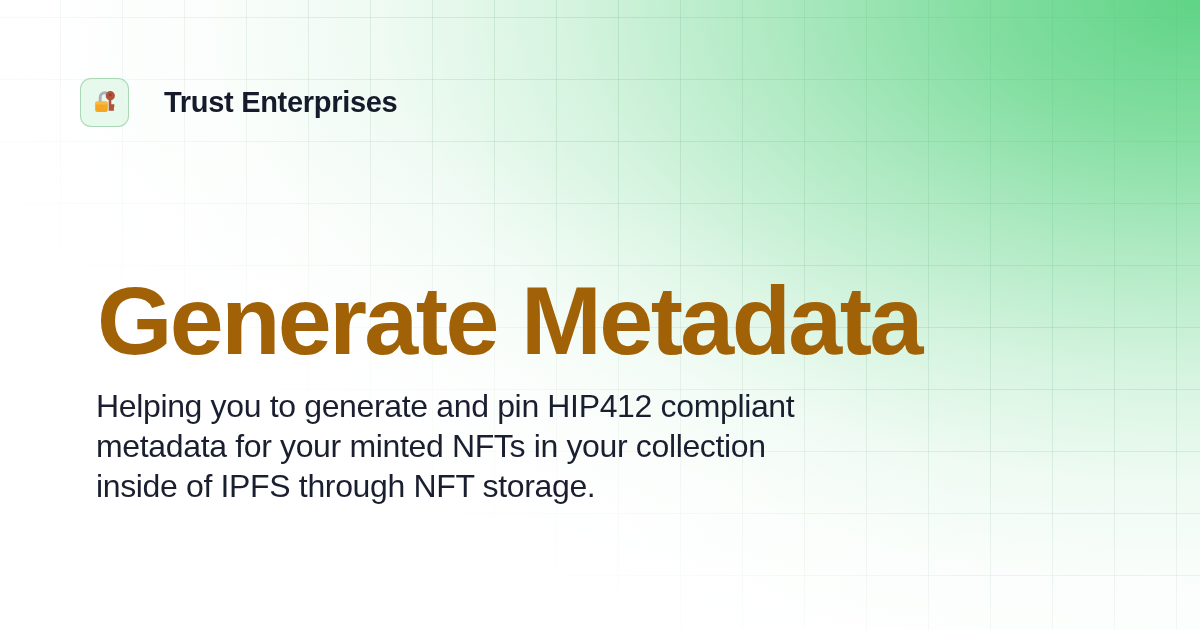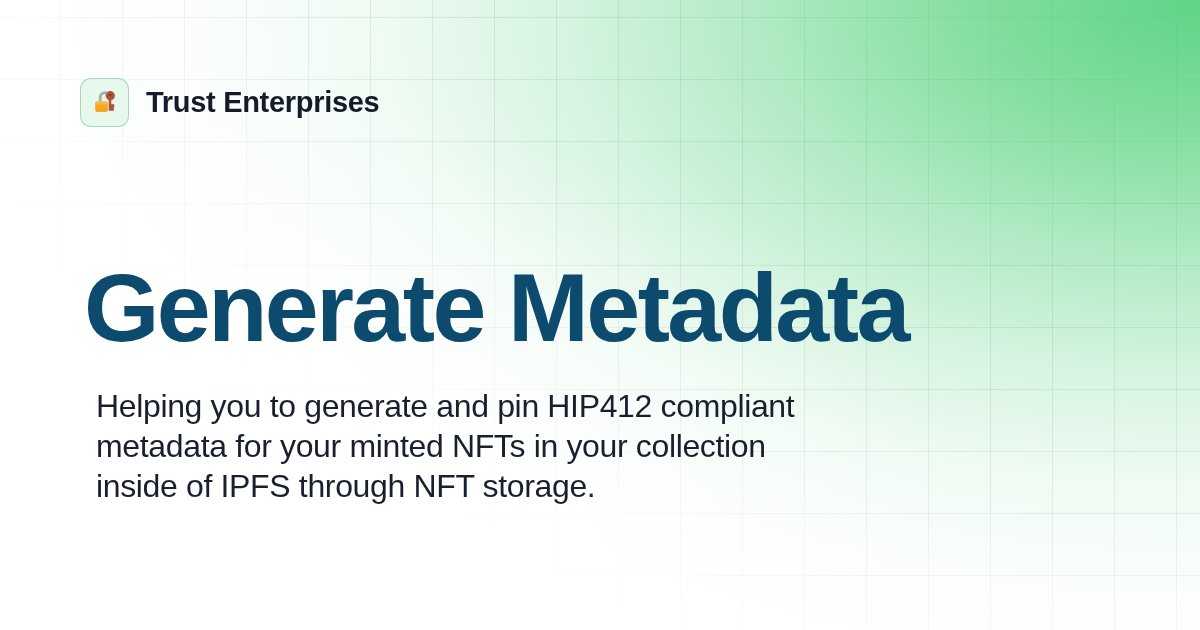--- a/index.html
+++ b/index.html
@@ -97,21 +97,21 @@
     z-index: 10;
     height: 100%;
     box-sizing: border-box;
     padding: 74px 80px 0 80px;
   }
 
   
   .brand {
     display: flex;
     align-items: center;
-    gap: 17px;
+    gap: 35px;
     height: 56px;
   }
   .brand-badge {
     width: 49px;
     height: 49px;
     flex: 0 0 49px;
     border-radius: 11px;
     border: 1px solid rgba(120,190,140,0.55);
     background: rgba(222,245,228,0.72);
     display: flex;
@@ -123,29 +123,29 @@
   .brand-name {
     font-size: 29px;
     font-weight: bold;
     color: #151B2B;
     letter-spacing: -0.3px;
     white-space: nowrap;
   }
 
   
   .headline {
-    margin: 4px;
+    margin: 17px;
     padding: 0;
     position: absolute;
     left: 80px;
     top: 255px;
     font-size: 97px;
     line-height: 1.02;
     font-weight: bold;
-    color: #0c4a6e;
+    color: #a16207;
     letter-spacing: -2.6px;
     white-space: nowrap;
   }
 
   
   .description {
     position: absolute;
     left: 96px;
     top: 386px;
     width: 730px;

